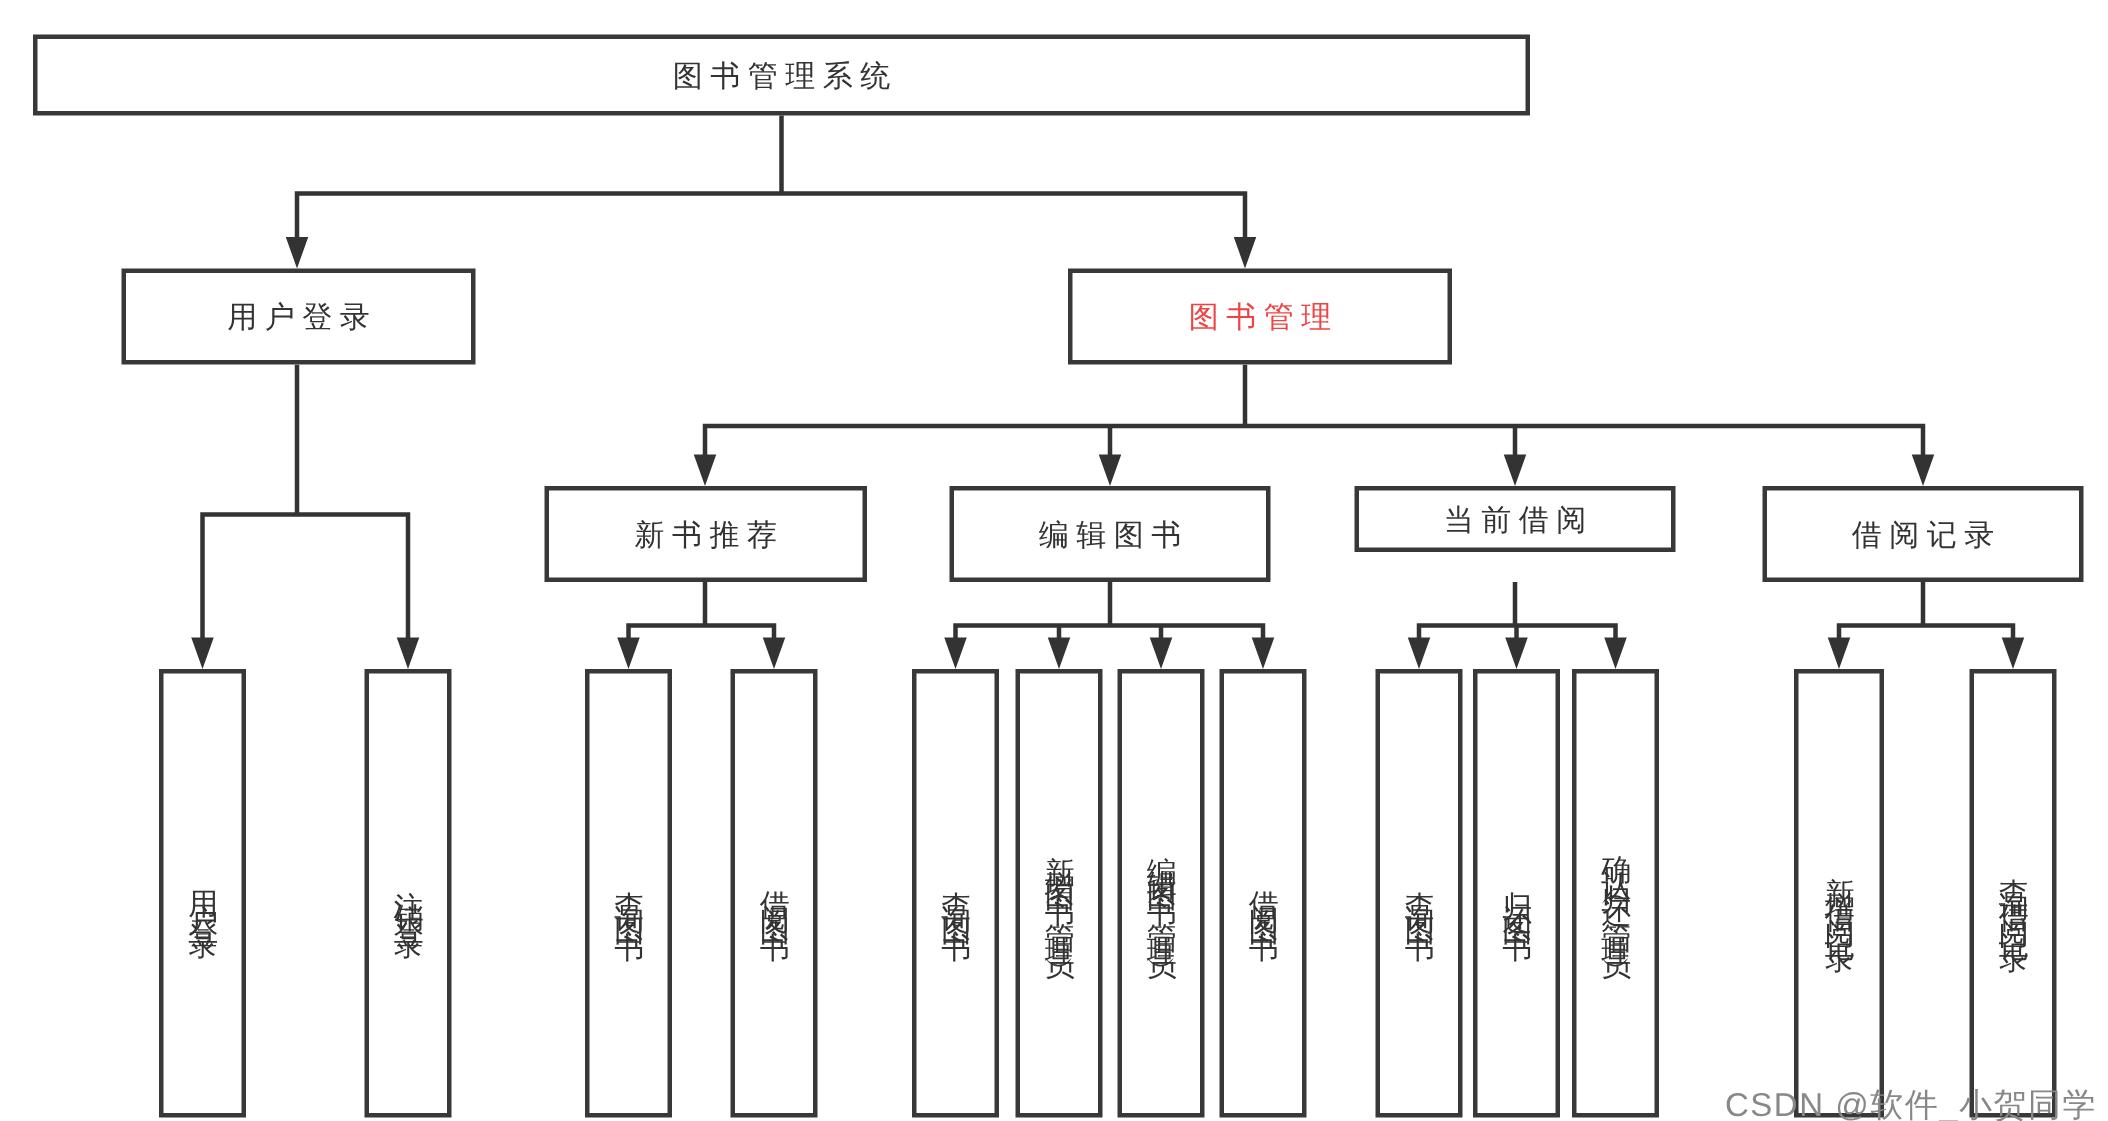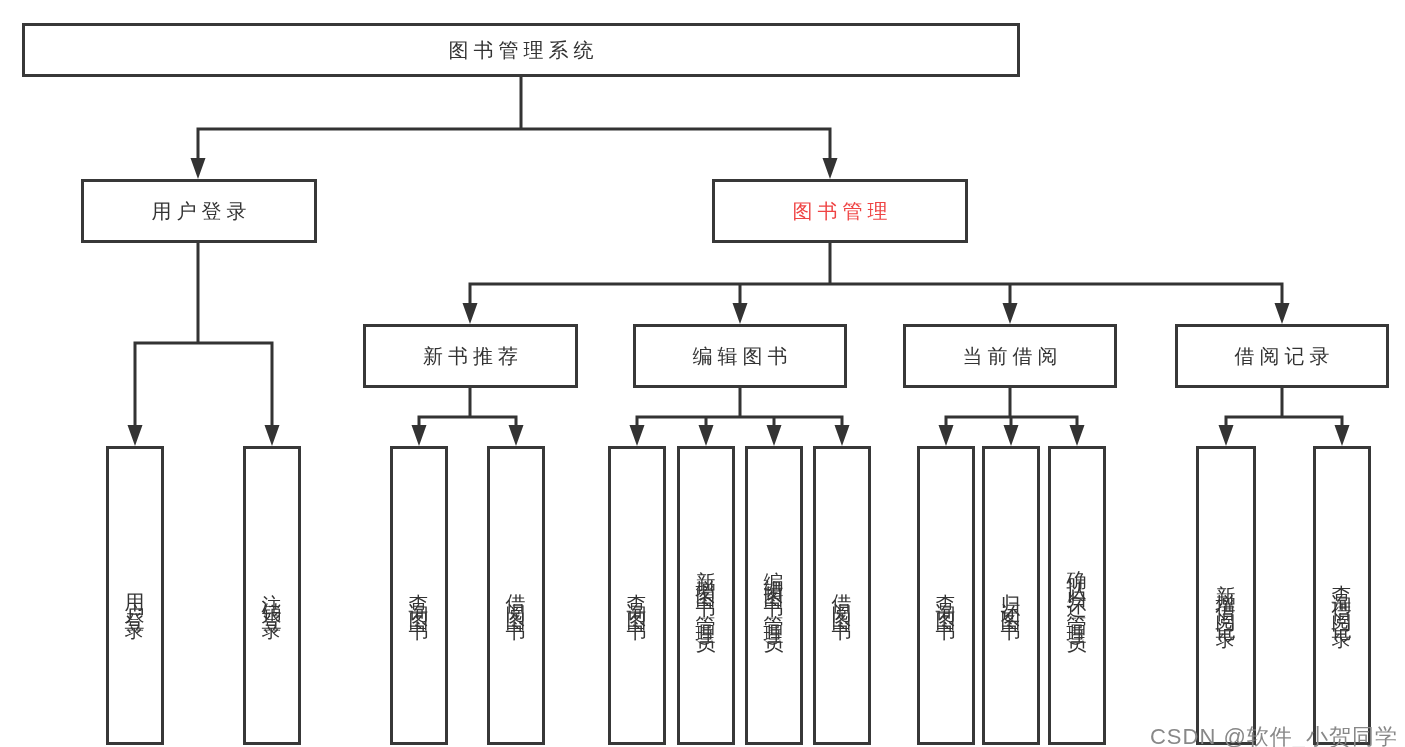--- a/index.html
+++ b/index.html
@@ -60,21 +60,21 @@
       <path d="M190.5,148 L205.5,148 L198,169 Z M822.5,148 L837.5,148 L830,169 Z M127.5,415 L142.5,415 L135,436 Z M264.5,415 L279.5,415 L272,436 Z M462.5,293 L477.5,293 L470,314 Z M732.5,293 L747.5,293 L740,314 Z M1002.5,293 L1017.5,293 L1010,314 Z M1274.5,293 L1289.5,293 L1282,314 Z M411.5,415 L426.5,415 L419,436 Z M508.5,415 L523.5,415 L516,436 Z M629.5,415 L644.5,415 L637,436 Z M698.5,415 L713.5,415 L706,436 Z M766.5,415 L781.5,415 L774,436 Z M834.5,415 L849.5,415 L842,436 Z M938.5,415 L953.5,415 L946,436 Z M1003.5,415 L1018.5,415 L1011,436 Z M1069.5,415 L1084.5,415 L1077,436 Z M1218.5,415 L1233.5,415 L1226,436 Z M1334.5,415 L1349.5,415 L1342,436 Z" fill="#333333" stroke="none"></path>
     </svg>
 
   <div class="box" style="left: 22px; top: 13px; width: 998px; height: 54px; border-color: rgb(56, 56, 56); color: rgb(51, 51, 51);">图书管理系统</div>
 
   <div class="box" style="left: 81px; top: 169px; width: 236px; height: 64px; border-color: rgb(56, 56, 56); color: rgb(51, 51, 51);">用户登录</div>
   <div class="box" style="left: 712px; top: 169px; width: 256px; height: 64px; border-color: rgb(56, 56, 56); color: #ef4444;">图书管理</div>
 
   <div class="box" style="left: 363px; top: 314px; width: 215px; height: 64px; border-color: rgb(56, 56, 56); color: rgb(51, 51, 51);">新书推荐</div>
   <div class="box" style="left: 633px; top: 314px; width: 214px; height: 64px; border-color: rgb(56, 56, 56); color: rgb(51, 51, 51);">编辑图书</div>
-  <div class="box" style="left: 903px; top: 314px; width: 214px; height: 64px; border-color: rgb(56, 56, 56); color: rgb(51, 51, 51);">当前借阅</div>
+  <div class="box" style="left: 903px; top: 314px; width: 214px; height: 44px; border-color: rgb(56, 56, 56); color: rgb(51, 51, 51);">当前借阅</div>
   <div class="box" style="left: 1175px; top: 314px; width: 214px; height: 64px; border-color: rgb(56, 56, 56); color: rgb(51, 51, 51);">借阅记录</div>
 
   <div class="box leaf" style="left: 106px; top: 436px; width: 58px; height: 299px; border-color: rgb(56, 56, 56); color: rgb(51, 51, 51);">
     <span class="vtext">用户登录</span>
     </div>
   <div class="box leaf" style="left: 243px; top: 436px; width: 58px; height: 299px; border-color: rgb(56, 56, 56); color: rgb(51, 51, 51);">
     <span class="vtext">注销登录</span>
     </div>
 
   <div class="box leaf" style="left: 390px; top: 436px; width: 58px; height: 299px; border-color: rgb(56, 56, 56); color: rgb(51, 51, 51);">

